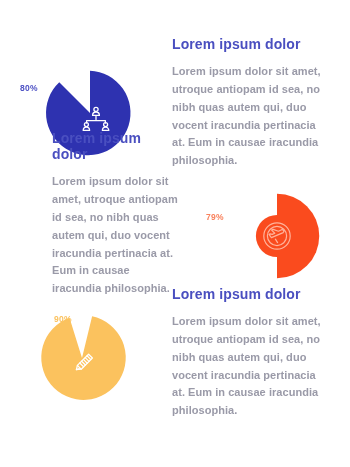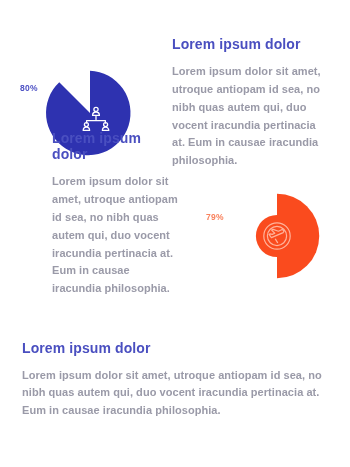--- a/index.html
+++ b/index.html
@@ -178,20 +178,46 @@
           </svg>
         </div>
 
         <span class="pct">79%</span>
       </div>
     </div>
   </div>
 
   <div class="row row-3">
 
+    <div class="chart-cell r3">
+      <div class="chart-wrap">
+
+        <svg class="pie-svg" viewBox="0 0 100 100">
+
+          <path d="M 50 50 L 61.5 2.6
+                   A 48 48 0 1 1 35.8 4.3 Z" fill="#FBC25E"></path>
+        </svg>
+
+        <div class="chart-icon">
+          <svg width="30" height="30" viewBox="0 0 30 30" fill="none" stroke="#ffffff" stroke-width="1.25" stroke-linecap="round" stroke-linejoin="round">
+
+            <path d="M7.4 22.6 L8.4 18.4 L19.6 7.2 L23.4 11 L12.2 22.2 Z"></path>
+            <path d="M7.4 22.6 L10.3 21.6"></path>
+            <path d="M8.4 18.4 L12.2 22.2"></path>
+            <path d="M18.0 8.8 L21.8 12.6"></path>
+            <path d="M16.2 10.6 L20.0 14.4"></path>
+            <path d="M14.4 12.4 L18.2 16.2"></path>
+            <path d="M12.6 14.2 L16.4 18.0"></path>
+            <path d="M10.8 16.0 L14.6 19.8"></path>
+          </svg>
+        </div>
+
+        <span class="pct">90%</span>
+      </div>
+    </div>
 
     <div class="text-cell">
       <p class="t-head">Lorem ipsum dolor</p>
       <p class="t-body">Lorem ipsum dolor sit amet, utroque antiopam id sea, no nibh quas autem qui, duo vocent iracundia pertinacia at. Eum in causae iracundia philosophia.</p>
     </div>
   </div>
 
 </div>
 
 </body></html>

